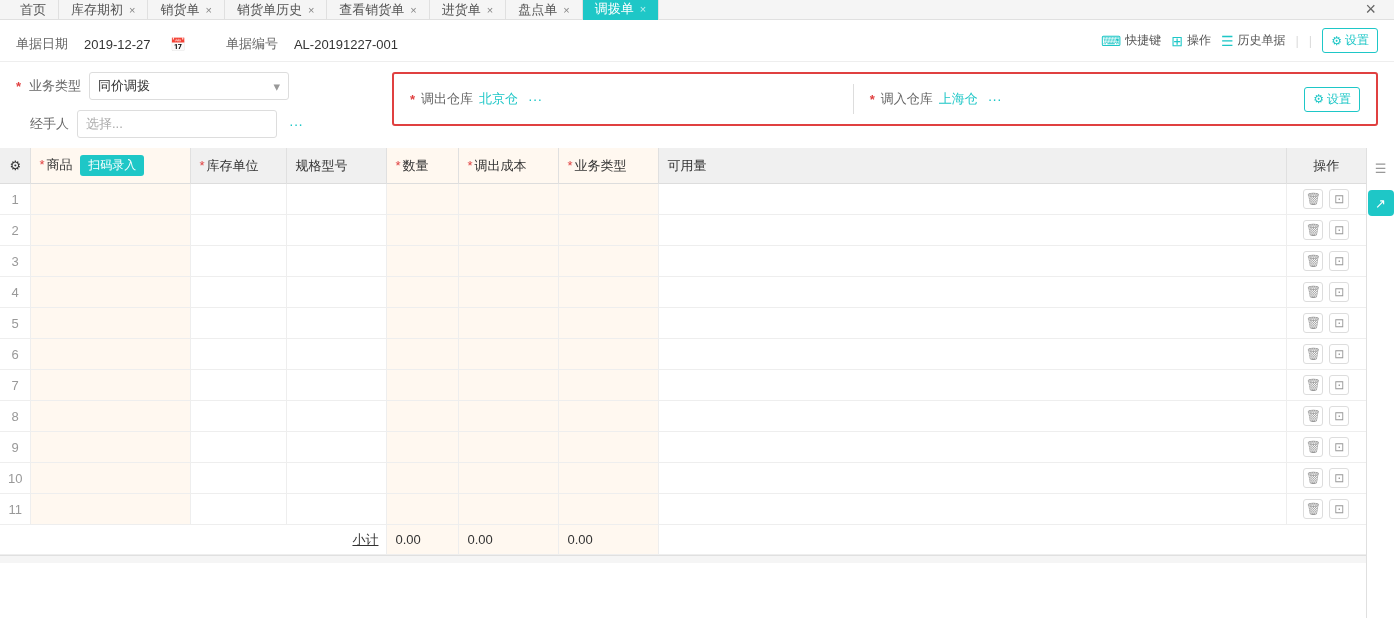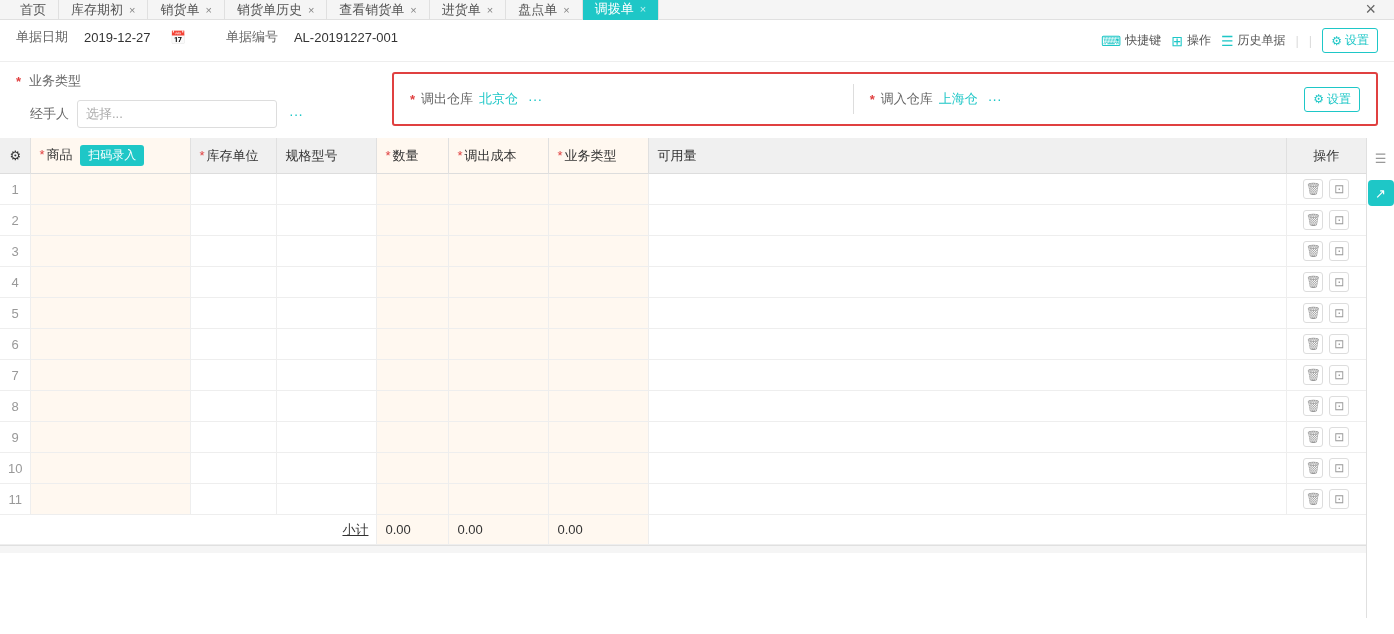--- a/index.html
+++ b/index.html
@@ -33,21 +33,21 @@
     .tab-bar-close {
       margin-left: auto;
       font-size: 18px;
       cursor: pointer;
       color: #666;
       padding: 0 10px;
     }
 
     
     .toolbar {
-      display: flex; align-items: flex-start;
+      display: flex; align-items: flex-end;
       padding: 8px 16px;
       border-bottom: 1px solid #eee;
       gap: 14px;
       background: #fff;
     }
     .toolbar-left { display: flex; align-items: center; gap: 16px; flex: 1; }
     .toolbar-right { display: flex; align-items: center; gap: 10px; }
     .field-label { color: #666; white-space: nowrap; }
     .field-value { color: #333; }
     .date-icon { color: #1ec7c7; cursor: pointer; margin-left: 4px; }
@@ -124,21 +124,21 @@
     }
     tbody td {
       padding: 5px 8px;
       border-right: 1px solid #eee;
       height: 30px;
     }
     tbody td:last-child { border-right: none; }
 
     .row-num { color: #999; text-align: center; width: 30px; }
     .col-goods { width: 160px; background: #fff8f0; }
-    .col-unit { width: 86px; }
+    .col-unit { width: 96px; }
     .col-spec { width: 100px; }
     .col-qty { width: 72px; background: #fff8f0; }
     .col-cost { width: 100px; background: #fff8f0; }
     .col-amount { width: 100px; background: #fff8f0; }
     .col-available { }
     .col-action { width: 80px; text-align: center; }
 
     .scan-btn {
       background: #1ec7c7; color: #fff;
       border: none; border-radius: 3px;
@@ -274,20 +274,24 @@
         <span>设置</span>
       </div>
     </div>
   </div>
 
   <div class="form-area">
     <div class="form-left">
       <div class="field-row">
         <span class="required-star">*</span>
         <span class="field-label">业务类型</span>
+        <div class="field-select" style="min-width:200px;">
+          <span>同价调拨</span>
+          <span class="chevron">▾</span>
+        </div>
       </div>
       <div class="field-row">
         <span class="field-label" style="margin-left:14px;">经手人</span>
         <div class="field-select" style="min-width:200px;">
           <span class="field-placeholder">选择...</span>
         </div>
         <span class="ellipsis-btn">···</span>
       </div>
     </div>
 

